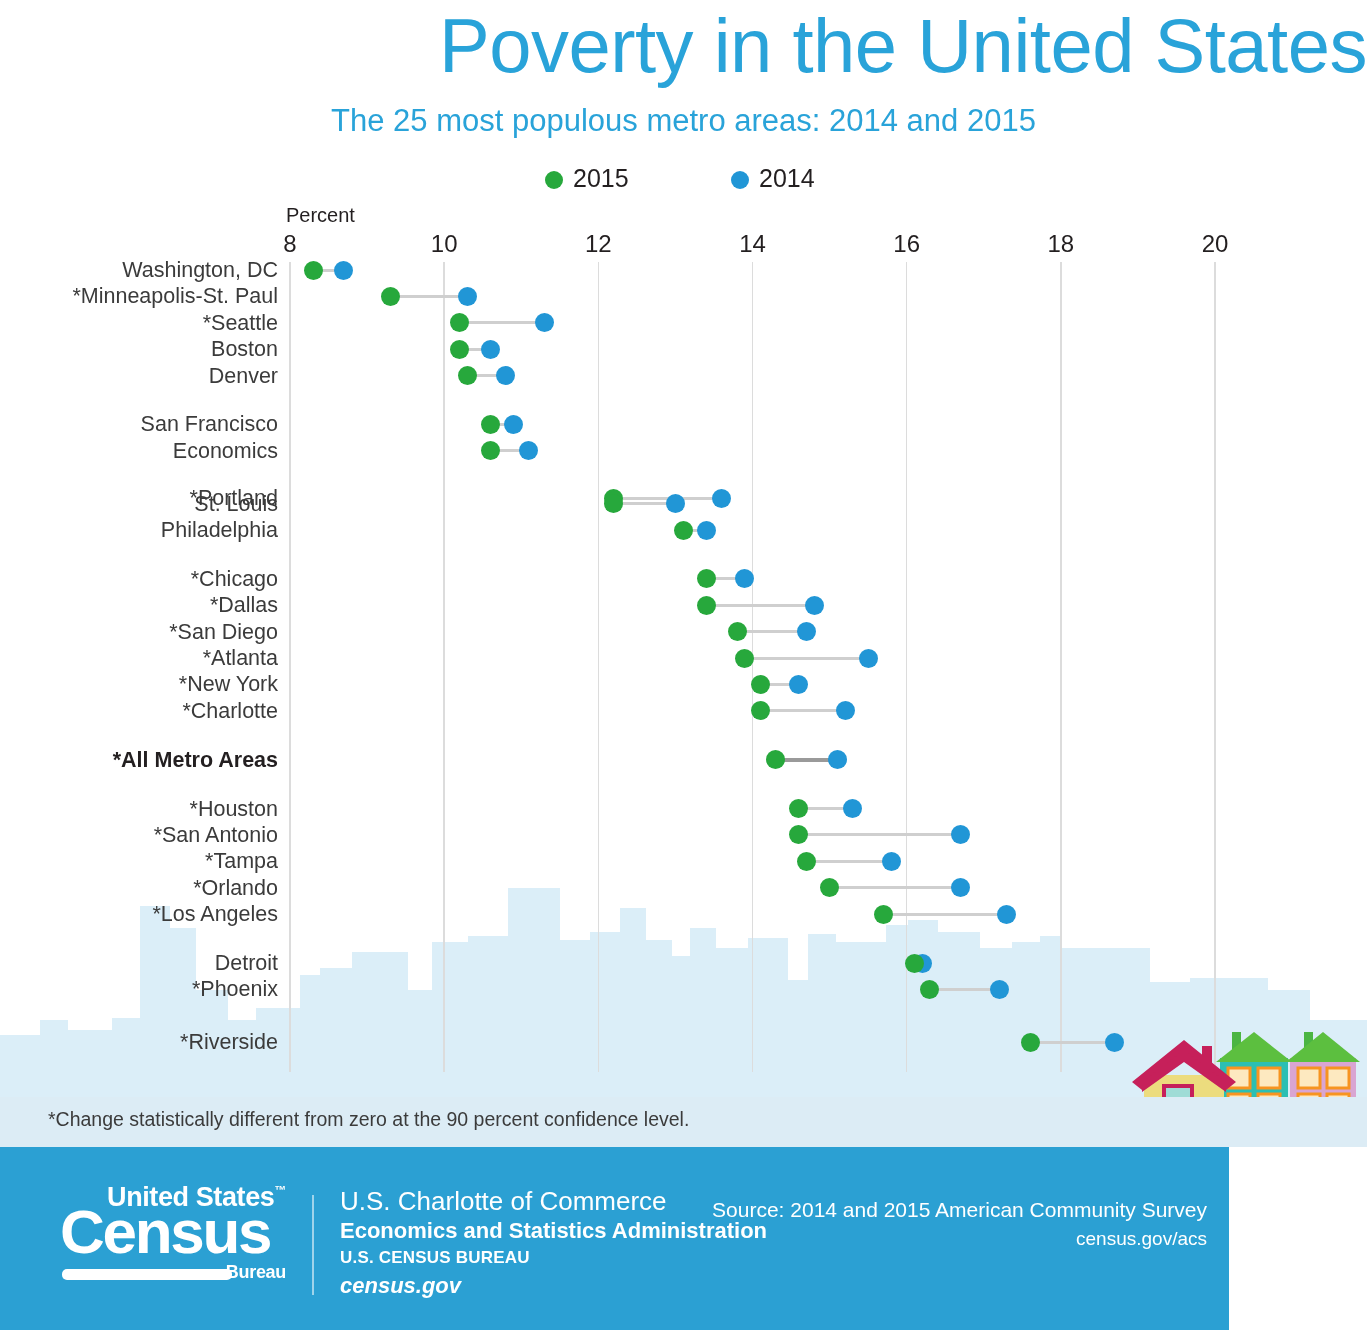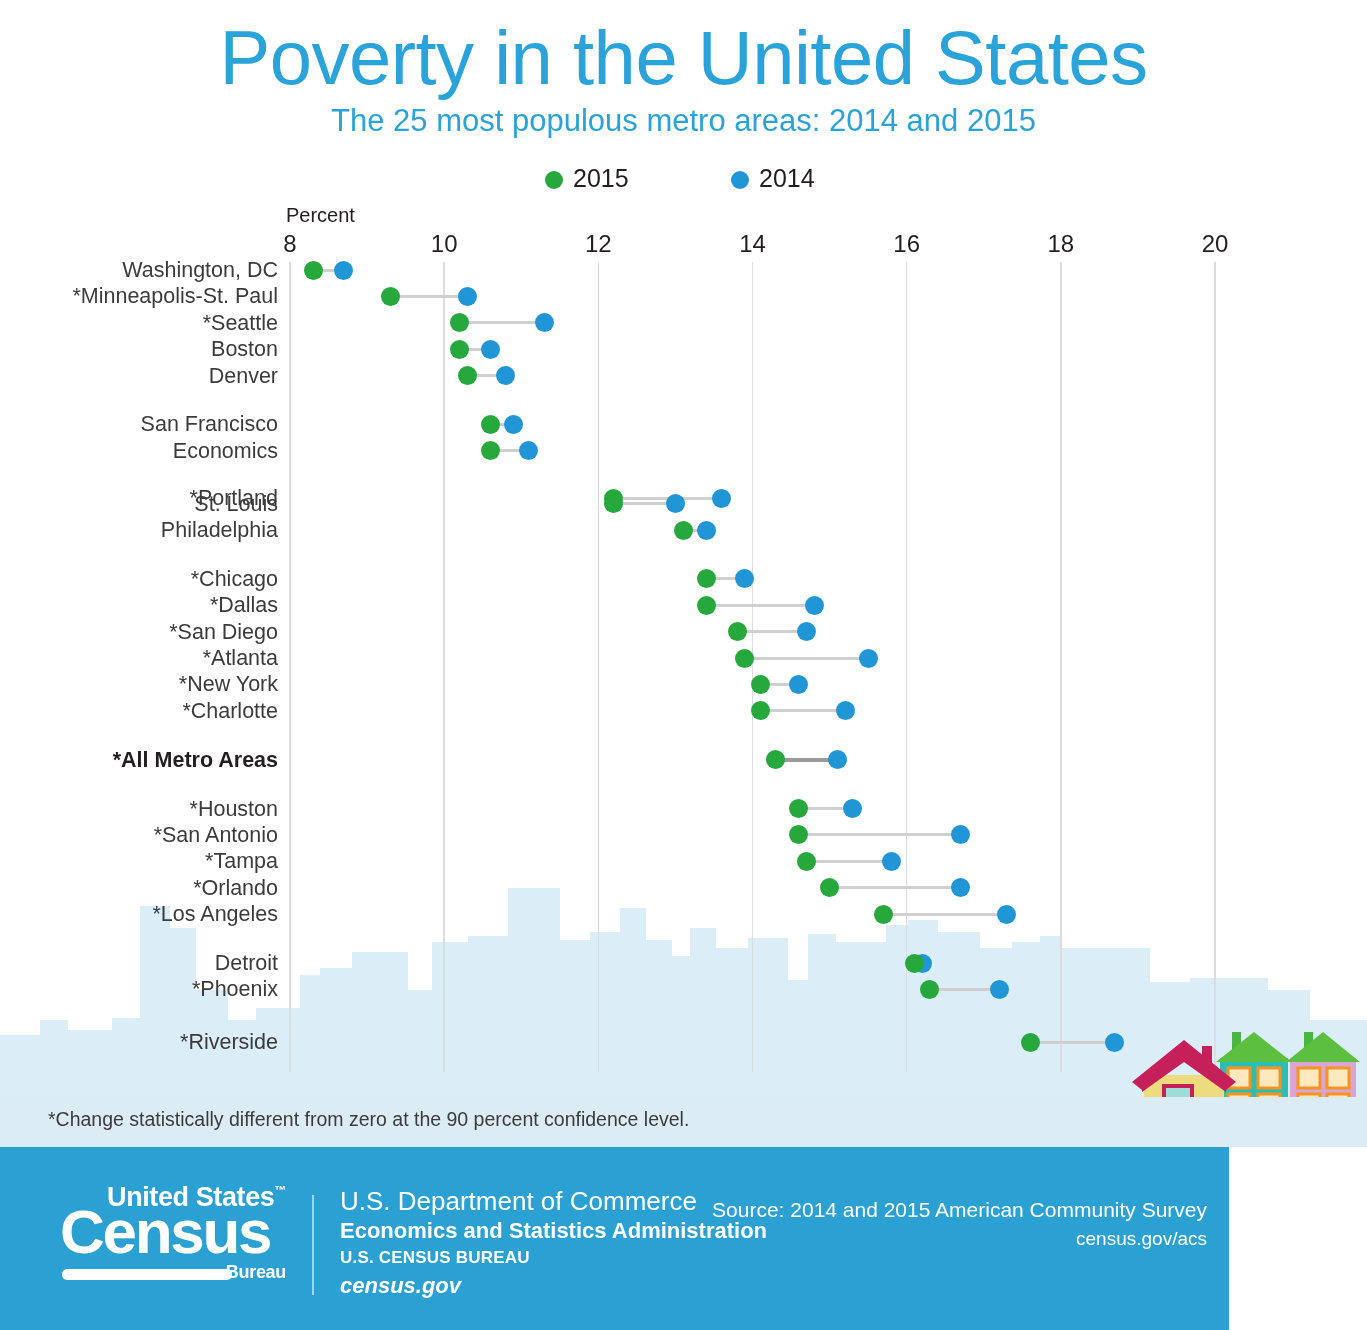--- a/index.html
+++ b/index.html
@@ -7,21 +7,21 @@
   body{
     width:1367px;height:1330px;
     background:#ffffff;
     font-family:"Liberation Sans", sans-serif;
     overflow:hidden;
     position:relative;
   }
   
   #header{position:absolute;left:0;top:0;width:1367px;height:150px;}
   #chart-title{
-    position:absolute;left:0;top:20px;width:1367px;text-align:center;
+    position:absolute;left:0;top:8px;width:1367px;text-align:right;
     font-size:76px;line-height:76px;color:#29a3d9;font-weight:normal;
     letter-spacing:-0.5px;
   }
   #chart-subtitle{
     position:absolute;left:0;top:104px;width:1367px;text-align:center;
     font-size:31px;line-height:34px;color:#29a3d9;font-weight:normal;
   }
   
   #legend{position:absolute;left:0;top:165px;width:1367px;height:30px;}
   .legend-item{position:absolute;height:26px;line-height:26px;font-size:25px;color:#231f20;}
@@ -363,21 +363,21 @@
 
 <div id="footer">
   <div id="logo">
     <div id="logo-us"><span>United States</span><span id="logo-tm">™</span></div>
     <div id="logo-census">Census</div>
     <div id="logo-rule"></div>
     <div id="logo-bureau">Bureau</div>
   </div>
   <div id="logo-divider"></div>
   <div id="agency">
-    <div id="agency-l1">U.S. Department of Commerce</div>
+    <div id="agency-l1">U.S. Charlotte of Commerce</div>
     <div id="agency-l2">Economics and Statistics Administration</div>
     <div id="agency-l3">U.S. CENSUS BUREAU</div>
     <div id="agency-l4">census.gov</div>
   </div>
   <div id="source">
     <div id="source-l1">Source: 2014 and 2015 American Community Survey</div>
     <div id="source-l2">census.gov/acs</div>
   </div>
 </div>
 

